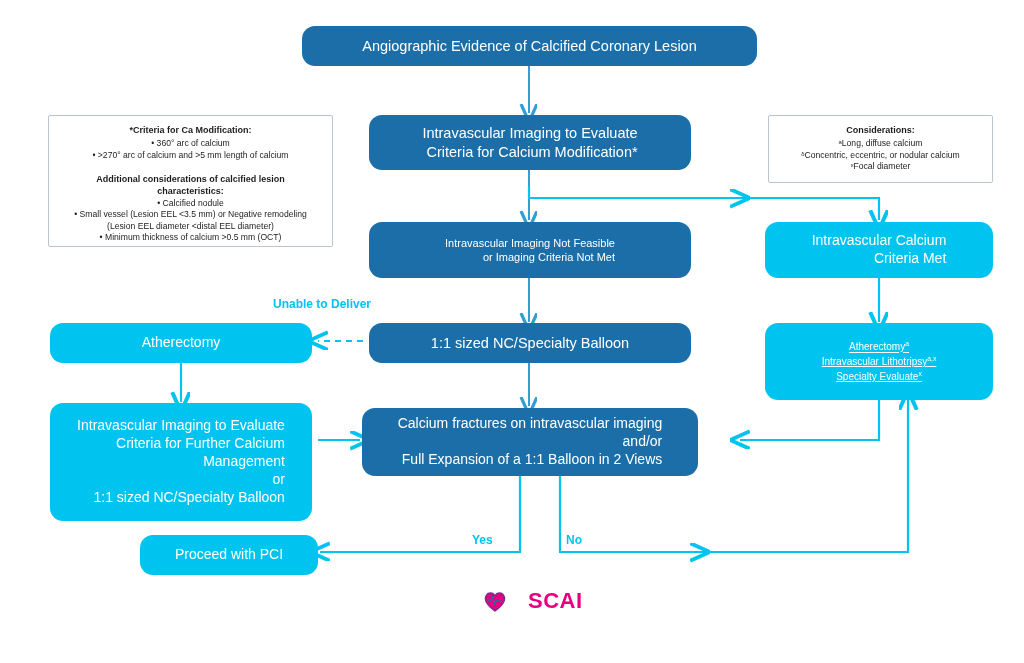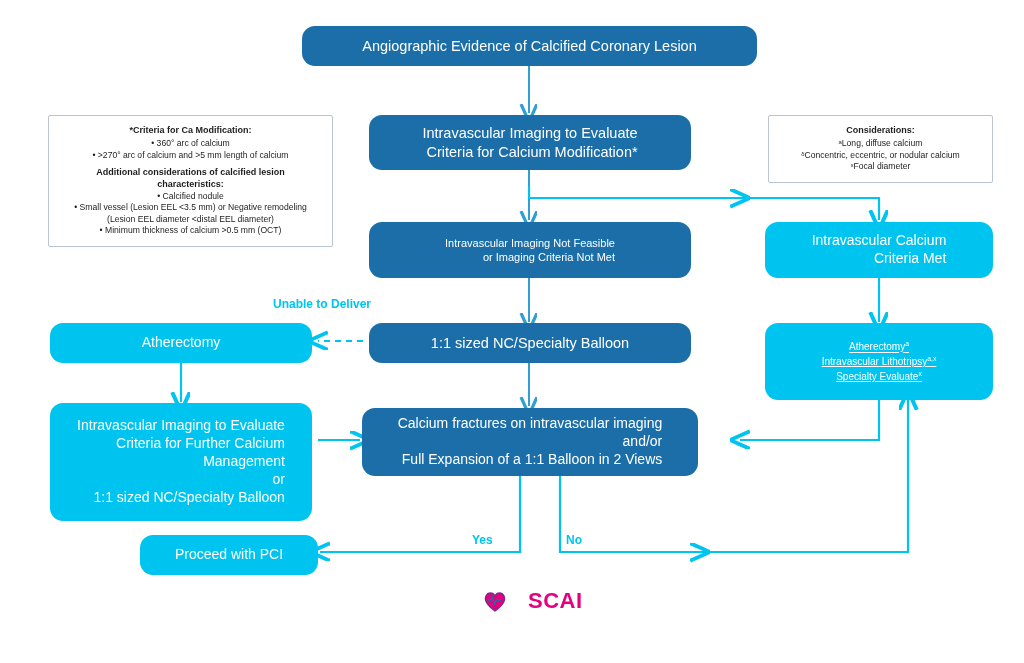--- a/index.html
+++ b/index.html
@@ -53,21 +53,21 @@
     margin-bottom: 2px;
   }
   .note .li {
     font-size: 8.6px;
     display: block;
   }
   .note .sub {
     font-weight: bold;
     font-size: 9px;
     display: block;
-    margin-top: 5px;
+    margin-top: 12px;
   }
   .edge-label {
     position: absolute;
     color: #00c4f0;
     font-weight: bold;
     font-size: 12px;
     white-space: nowrap;
   }
   svg.wires {
     position: absolute;

